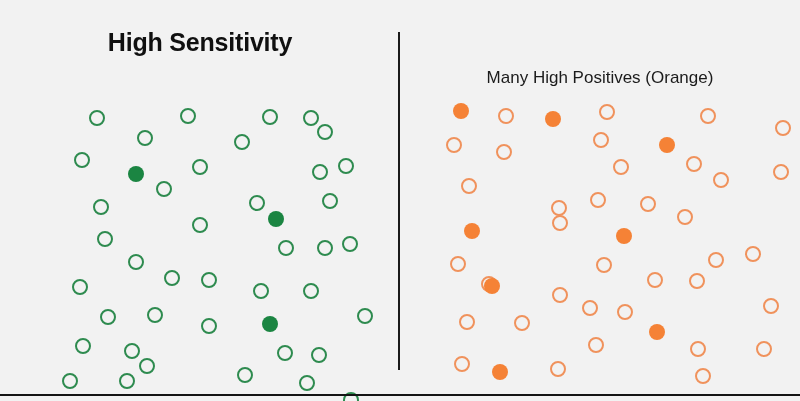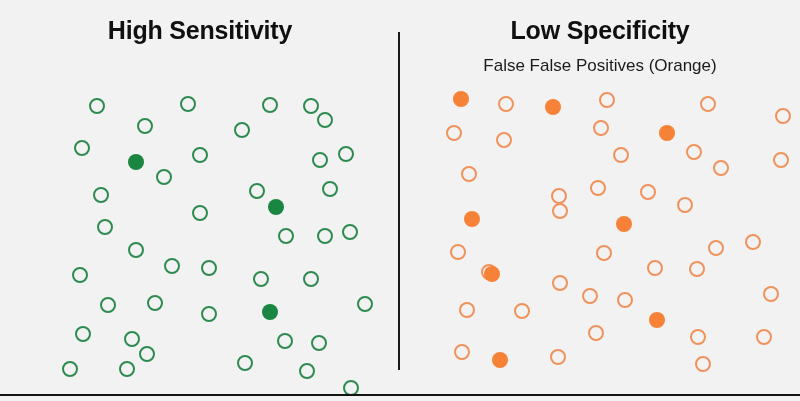--- a/index.html
+++ b/index.html
@@ -16,21 +16,21 @@
   }
   #figure {
     position: absolute;
     left: 0; top: 0;
     width: 800px;
     height: 401px;
     background: #f2f2f2;
   }
   .panel {
     position: absolute;
-    top: 0;
+    top: 12px;
     width: 400px;
     height: 329px;
   }
   .panel.left  { left: 0; }
   .panel.right { left: 400px; }
 
   .panel-title {
     position: absolute;
     left: 0;
     width: 400px;
@@ -144,22 +144,21 @@
         <div class="dot open" style="left: 342px; top: 224px; border-color: rgb(46, 139, 79);"></div>
         <div class="dot open" style="left: 338px; top: 146px; border-color: rgb(46, 139, 79);"></div>
         <div class="dot open" style="left: 303px; top: 98px; border-color: rgb(46, 139, 79);"></div>
         <div class="dot filled" style="left: 128px; top: 154px; background: rgb(27, 133, 66);"></div>
         <div class="dot filled" style="left: 268px; top: 199px; background: rgb(27, 133, 66);"></div>
         <div class="dot filled" style="left: 262px; top: 304px; background: rgb(27, 133, 66);"></div>
       </div>
   </div>
 
   <div class="panel right">
-    <div class="panel-title">Low Specificity</div>
-    <div class="panel-subtitle">False False Positives (Orange)</div>
+    <div class="panel-subtitle">Many High Positives (Orange)</div>
     <div class="dot-field">
         <div class="dot open" style="left: 98px; top: 96px; border-color: rgb(240, 146, 92);"></div>
         <div class="dot open" style="left: 199px; top: 92px; border-color: rgb(240, 146, 92);"></div>
         <div class="dot open" style="left: 300px; top: 96px; border-color: rgb(240, 146, 92);"></div>
         <div class="dot open" style="left: 375px; top: 108px; border-color: rgb(240, 146, 92);"></div>
         <div class="dot open" style="left: 46px; top: 125px; border-color: rgb(240, 146, 92);"></div>
         <div class="dot open" style="left: 96px; top: 132px; border-color: rgb(240, 146, 92);"></div>
         <div class="dot open" style="left: 193px; top: 120px; border-color: rgb(240, 146, 92);"></div>
         <div class="dot open" style="left: 286px; top: 144px; border-color: rgb(240, 146, 92);"></div>
         <div class="dot open" style="left: 61px; top: 166px; border-color: rgb(240, 146, 92);"></div>

